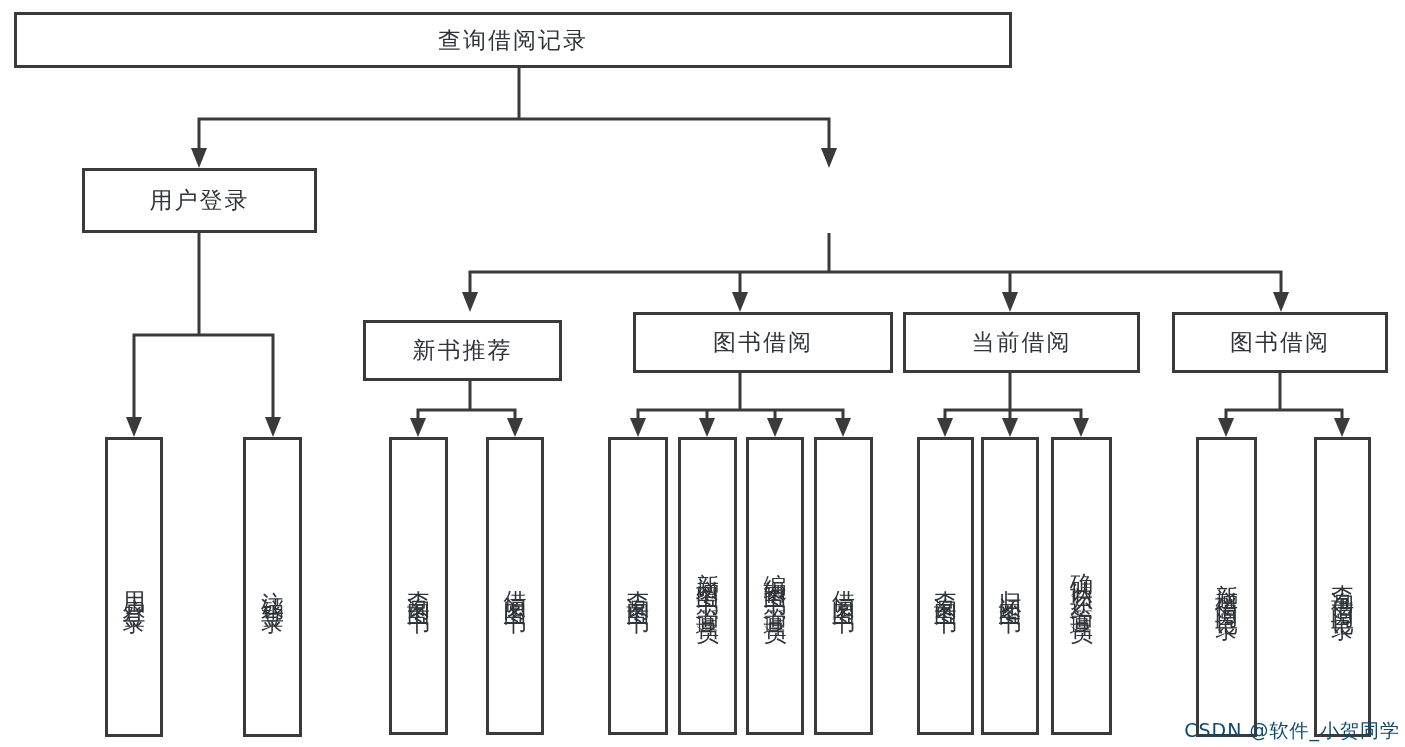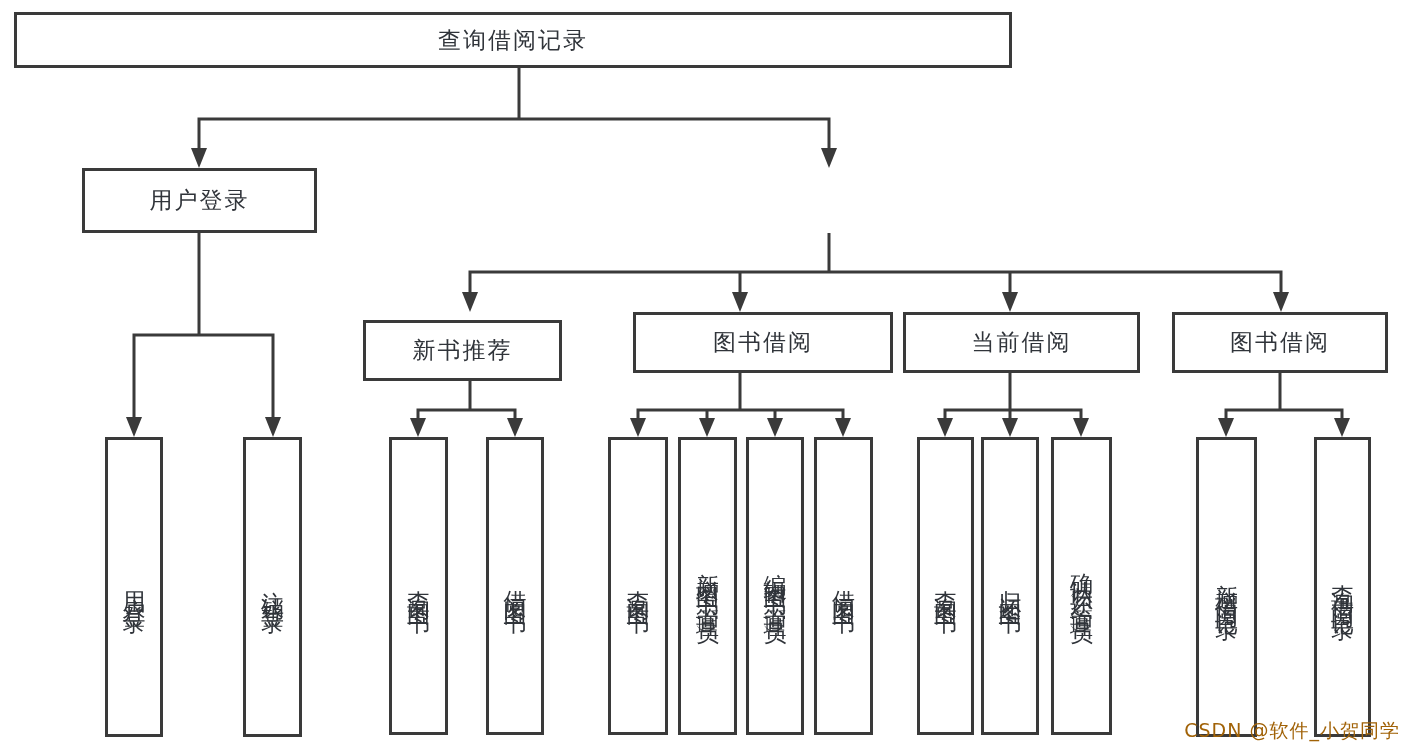--- a/index.html
+++ b/index.html
@@ -38,21 +38,21 @@
     font-size: 23px;
     letter-spacing: 7px;
     line-height: 1;
   }
   .watermark {
     position: absolute;
     right: 5px;
     bottom: 3px;
     font-size: 19px;
     letter-spacing: 1px;
-    color: #a16207;
+    color: #0c4a6e;
     white-space: nowrap;
   }
 </style>
 </head>
 <body>
 
 <div class="stage">
 
   <svg class="wires" viewBox="0 0 1405 747" aria-hidden="true">
     <g stroke="#3a3a3a" stroke-width="3" fill="none">

